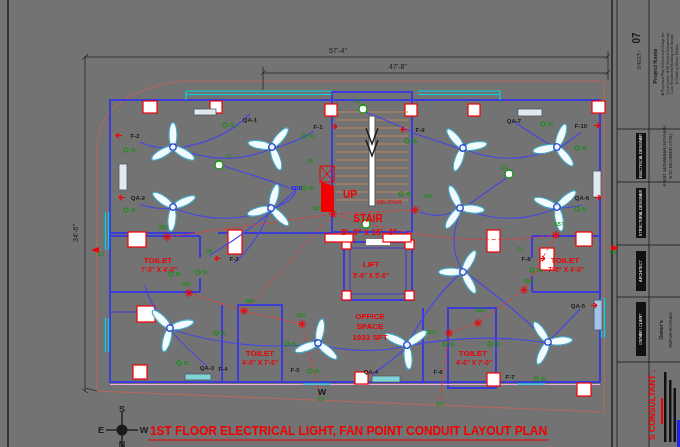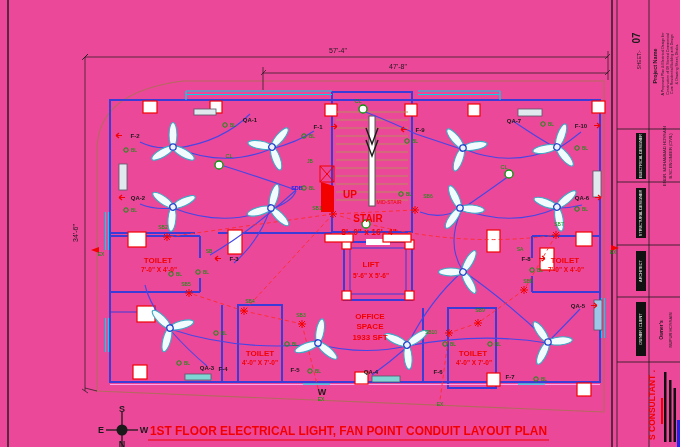--- a/index.html
+++ b/index.html
@@ -1,16 +1,16 @@
 <!DOCTYPE html>
 <html><head>
 <meta charset="utf-8">
 <style>
   html,body{margin:0;padding:0;background:#fff;}
-  .page{position:relative;width:680px;height:447px;background:#ec4899;overflow:hidden;
+  .page{position:relative;width:680px;height:447px;background:#737373;overflow:hidden;
         font-family:"Liberation Sans",sans-serif;text-align:right;}
   svg text{font-family:"Liberation Sans",sans-serif;}
 </style>
 </head>
 <body>
 
 <div class="page">
 <svg id="plan-svg" viewBox="0 0 680 447" width="680" height="447">
   <defs>
     <g id="fan">

